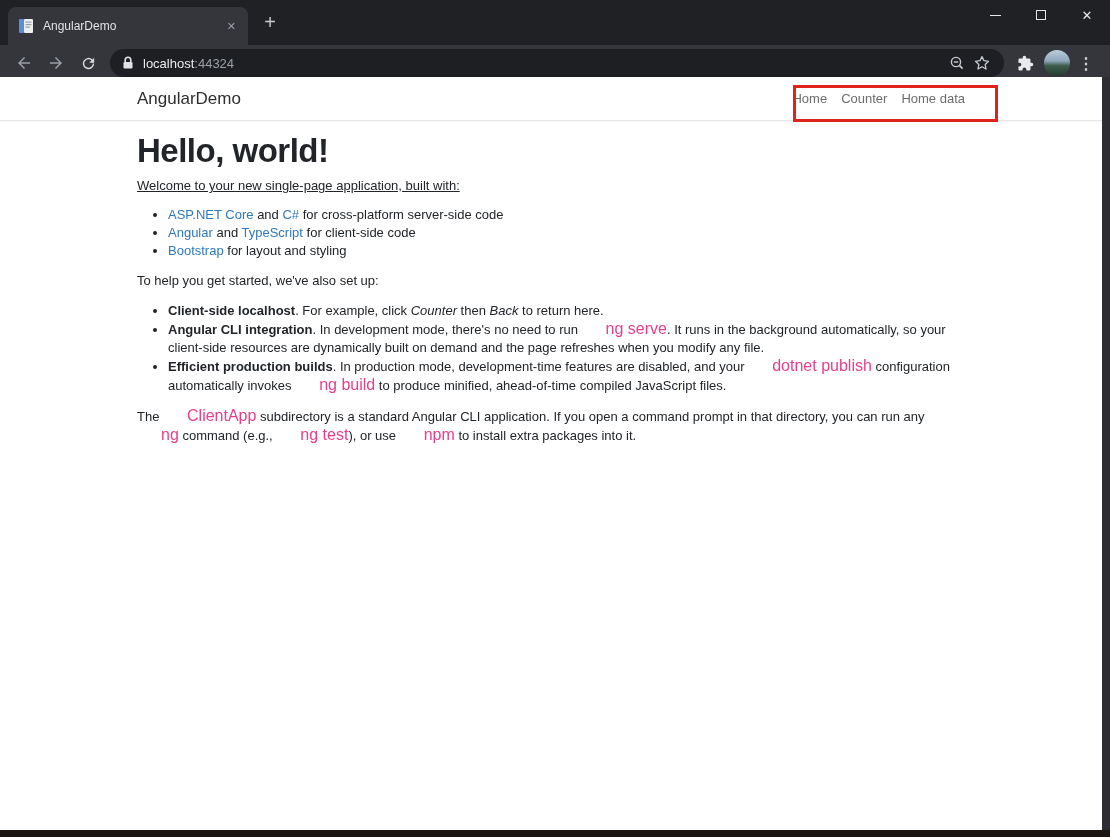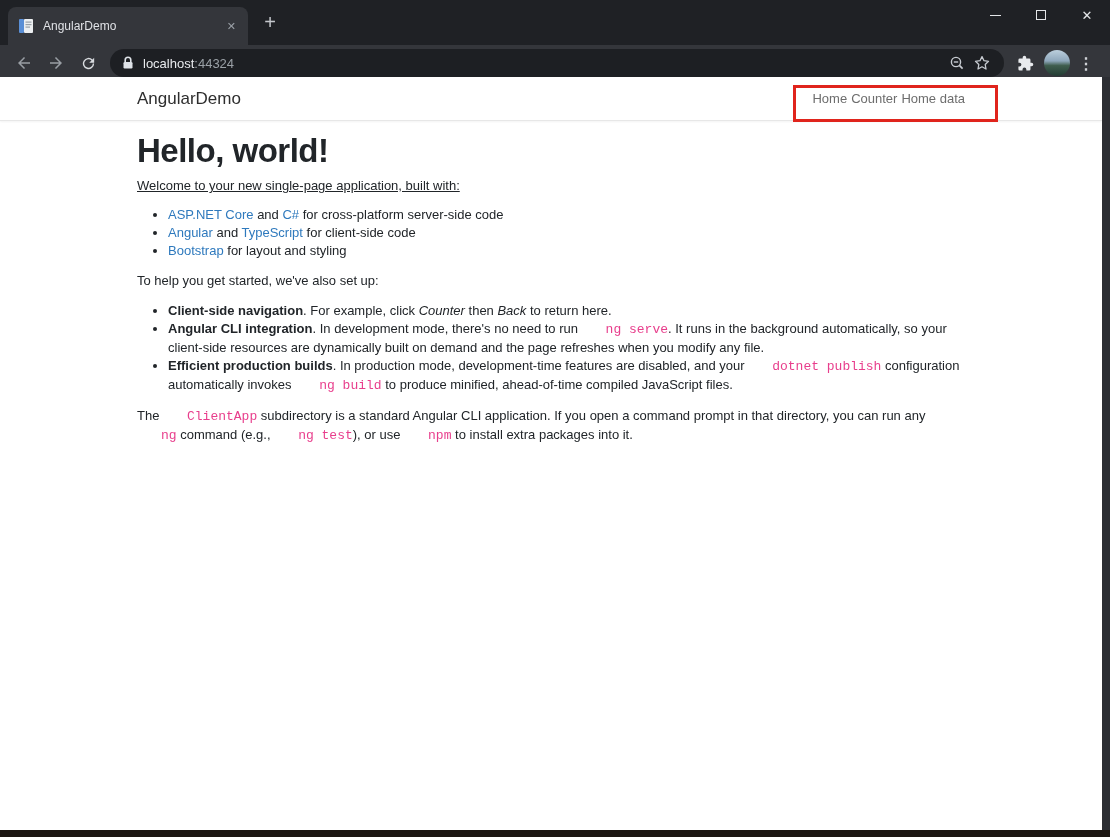--- a/index.html
+++ b/index.html
@@ -37,36 +37,36 @@
   .avatar { width:26px; height:26px; border-radius:50%; margin:0 4px; cursor:pointer;
             background:linear-gradient(180deg,#bccfdd 0%,#8fa8bc 42%,#3f5d4e 60%,#233c34 100%); }
   .kebab { color:#cfd2d6; font-size:16px; font-weight:bold; width:24px; text-align:center; cursor:pointer; }
 
   
   .page { position:absolute; left:0; top:77px; width:1102px; height:753px; background:#fff; }
   .navbar { height:44px; display:flex; align-items:center; justify-content:space-between;
             padding:0 137px; border-bottom:1px solid #e7e7e7; box-shadow:0 1px 2px rgba(0,0,0,.05);
             background:#fff; }
   .brand { font-size:17px; color:#2e2e2e; text-decoration:none; cursor:pointer; }
-  .nav-links { display:flex; gap:4px; list-style:none;text-align:right; }
+  .nav-links { display:flex; gap:14px; list-style:none;text-align:right; }
   .nav-link { font-size:13px; color:#6d6d6d; text-decoration:none; cursor:pointer; }
 
   .annotation { position:absolute; left:793px; top:8px; width:205px; height:37px;
                 border:3px solid #e0241c; z-index:5; pointer-events:none; }
 
   main { padding:13px 137px 0 137px; color:#212529; }
   main h1 { font-size:33px; line-height:34px; font-weight:600; letter-spacing:-0.5px;
             color:#212529; margin-bottom:9px; }
   main p { font-size:13px; line-height:18px; margin-bottom:12px; }
   main p.intro { margin-bottom:11px;text-decoration:underline; }
   main ul { margin:4px 0 12px 0; padding-left:31px; font-size:13px; line-height:18px; }
   .seg-link { color:#2e79bd; cursor:pointer; }
   .seg-bold { font-weight:bold; }
   .seg-italic { font-style:italic; }
-  .seg-code { font-family:Liberation Mono, monospace; font-size:13px; color:#e83e8c;padding-left:24px; }
+  .seg-code { font-family:Liberation Sans, sans-serif; font-size:16px; color:#e83e8c;padding-left:24px; }
 
   
   .edge-right { position:absolute; left:1102px; top:77px; width:8px; height:753px; background:#2c2e33; }
   .edge-bottom { position:absolute; left:0; top:830px; width:1110px; height:7px; background:#1c1613; }
 </style>
 </head>
 <body>
 
 <div class="window">
 
@@ -162,21 +162,21 @@
     <main>
       <h1>Hello, world!</h1>
       <p class="intro">Welcome to your new single-page application, built with:</p>
       <ul>
           <li><span class="seg-link">ASP.NET Core</span><span class="seg-plain"> and </span><span class="seg-link">C#</span><span class="seg-plain"> for cross-platform server-side code</span></li>
           <li><span class="seg-link">Angular</span><span class="seg-plain"> and </span><span class="seg-link">TypeScript</span><span class="seg-plain"> for client-side code</span></li>
           <li><span class="seg-link">Bootstrap</span><span class="seg-plain"> for layout and styling</span></li>
         </ul>
       <p>To help you get started, we've also set up:</p>
       <ul>
-          <li><span class="seg-bold">Client-side navigation</span><span class="seg-plain">. For example, click </span><span class="seg-italic">Counter</span><span class="seg-plain"> then </span><span class="seg-italic">Back</span><span class="seg-plain"> to return here.</span></li>
+          <li><span class="seg-bold">Client-side localhost</span><span class="seg-plain">. For example, click </span><span class="seg-italic">Counter</span><span class="seg-plain"> then </span><span class="seg-italic">Back</span><span class="seg-plain"> to return here.</span></li>
           <li><span class="seg-bold">Angular CLI integration</span><span class="seg-plain">. In development mode, there's no need to run </span><span class="seg-code">ng serve</span><span class="seg-plain">. It runs in the background automatically, so your client-side resources are dynamically built on demand and the page refreshes when you modify any file.</span></li>
           <li><span class="seg-bold">Efficient production builds</span><span class="seg-plain">. In production mode, development-time features are disabled, and your </span><span class="seg-code">dotnet publish</span><span class="seg-plain"> configuration automatically invokes </span><span class="seg-code">ng build</span><span class="seg-plain"> to produce minified, ahead-of-time compiled JavaScript files.</span></li>
         </ul>
       <p><span class="seg-plain">The </span><span class="seg-code">ClientApp</span><span class="seg-plain"> subdirectory is a standard Angular CLI application. If you open a command prompt in that directory, you can run any </span><span class="seg-code">ng</span><span class="seg-plain"> command (e.g., </span><span class="seg-code">ng test</span><span class="seg-plain">), or use </span><span class="seg-code">npm</span><span class="seg-plain"> to install extra packages into it.</span></p>
     </main>
   </div>
 
   <div class="edge-right"></div>
   <div class="edge-bottom"></div>
 </div>

